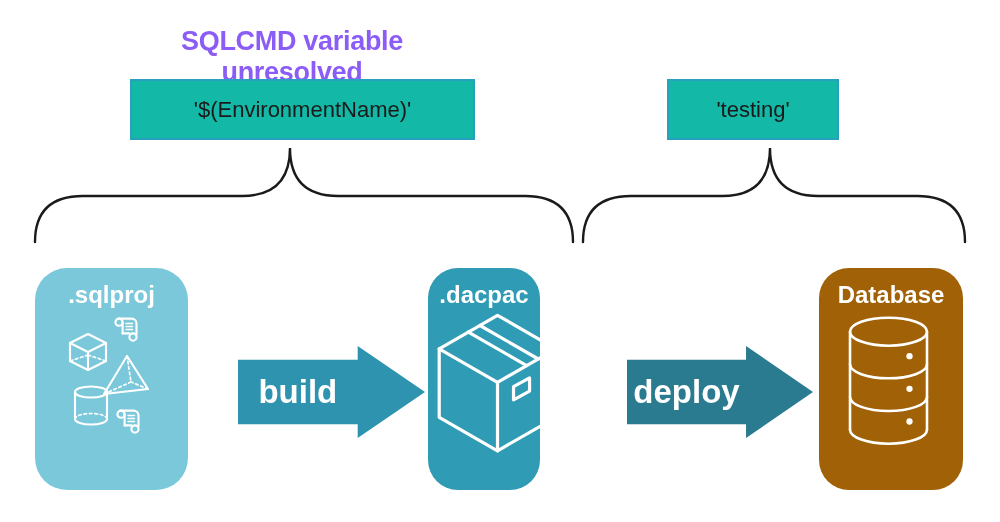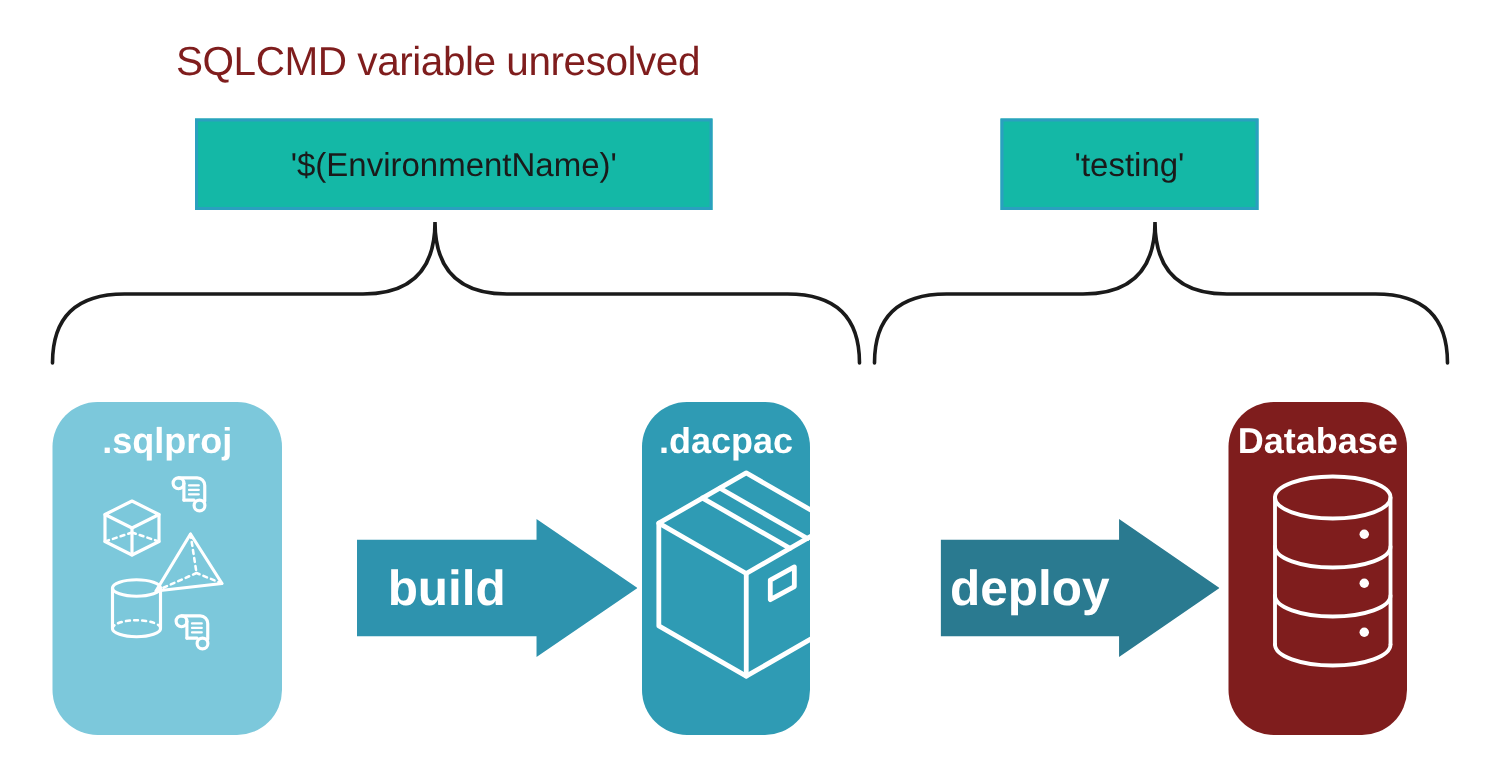--- a/index.html
+++ b/index.html
@@ -1,36 +1,36 @@
 <!DOCTYPE html>
 <html><head>
 <meta charset="utf-8">
 <style>
   html,body{margin:0;padding:0;background:#ffffff;}
   #canvas{position:relative;width:1000px;height:522px;background:#ffffff;overflow:hidden;
           font-family:"Liberation Sans",sans-serif;}
 
-  .heading{position:absolute;top:26px;font-weight:400;font-size:27px;color:#7f1d1d;
+  .heading{position:absolute;top:26px;font-weight:700;font-size:27px;color:#8b5cf6;
            text-align:center;letter-spacing:-0.3px;}
   #heading-left{left:108px;width:368px;}
   #heading-right{left:630px;width:276px;}
 
   .code-box{position:absolute;top:79px;height:61px;border:2px solid #2aa0bf;background:#14b8a6;
             box-sizing:border-box;display:flex;align-items:center;justify-content:center;
             font-family:Liberation Sans, sans-serif;font-size:22px;color:#1a1a1a;}
   #code-left{left:130px;width:345px;}
   #code-right{left:667px;width:172px;}
 
   #braces{position:absolute;left:0;top:0;width:1000px;height:522px;pointer-events:none;}
   #braces path{fill:none;stroke:#1a1a1a;stroke-width:2.4;stroke-linecap:round;}
 
   .stage{position:absolute;top:268px;height:222px;border-radius:30px;}
-  #stage-sqlproj{left:35px;width:153px;background:#7cc8db;}
+  #stage-sqlproj{left:35px;width:153px;background:#7cc8db;border-radius:32px;}
   #stage-dacpac{left:428px;width:112px;background:#2f9bb4;}
-  #stage-database{left:819px;width:119px;background:#7f1d1d;}
+  #stage-database{left:819px;width:144px;background:#a16207;}
   .stage-label{position:absolute;top:13px;left:0;width:100%;text-align:center;color:#ffffff;
                font-weight:700;font-size:24px;}
 
   .arrow{position:absolute;top:346px;height:92px;display:flex;align-items:center;
          clip-path:polygon(0 15%,64% 15%,64% 0,100% 50%,64% 100%,64% 85%,0 85%);margin-left:28px;}
   #arrow-build{left:210px;width:187px;background:#2e93ae;}
   #arrow-deploy{left:599px;width:186px;background:#2a7a90;}
   .arrow-label{width:64%;text-align:center;color:#ffffff;font-weight:700;font-size:33px;}
 
   .icon-svg{position:absolute;}

